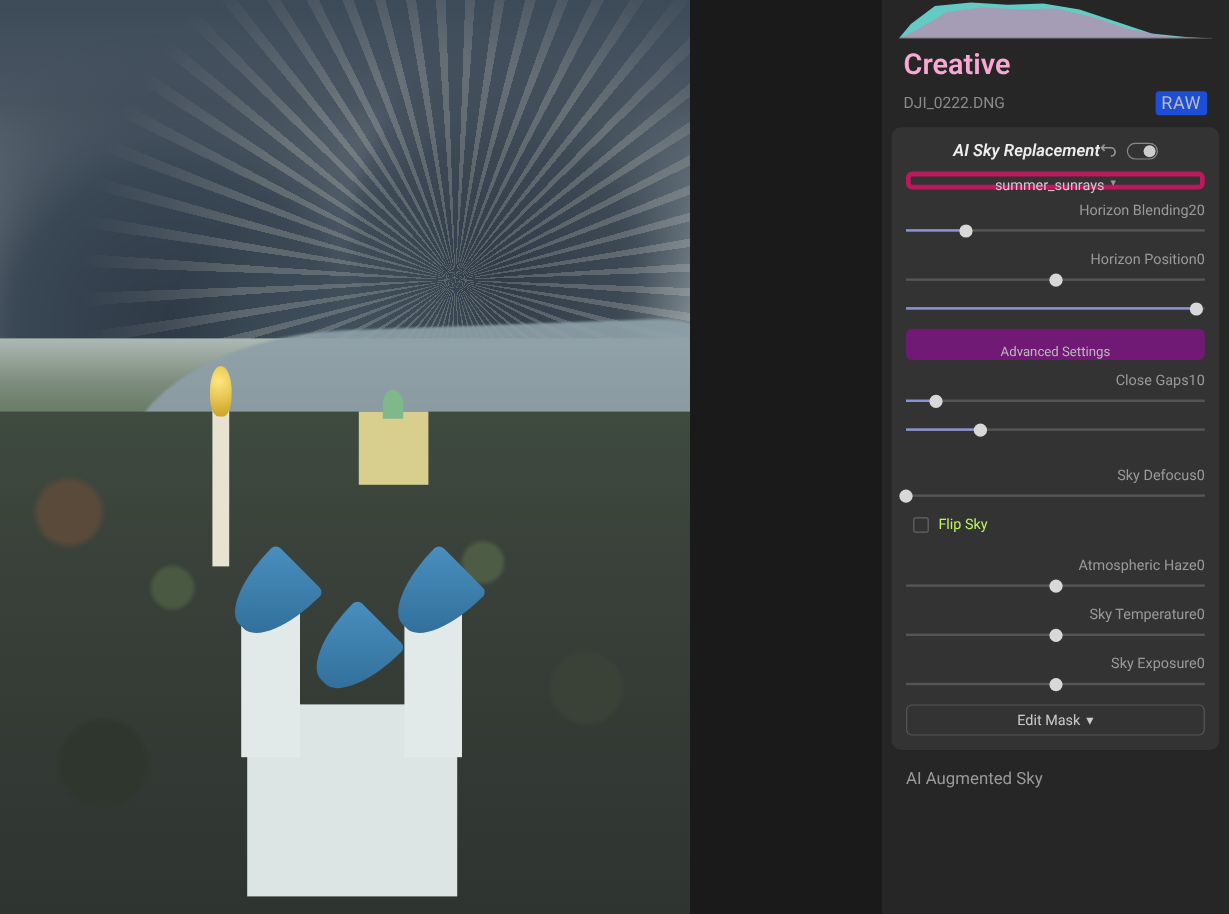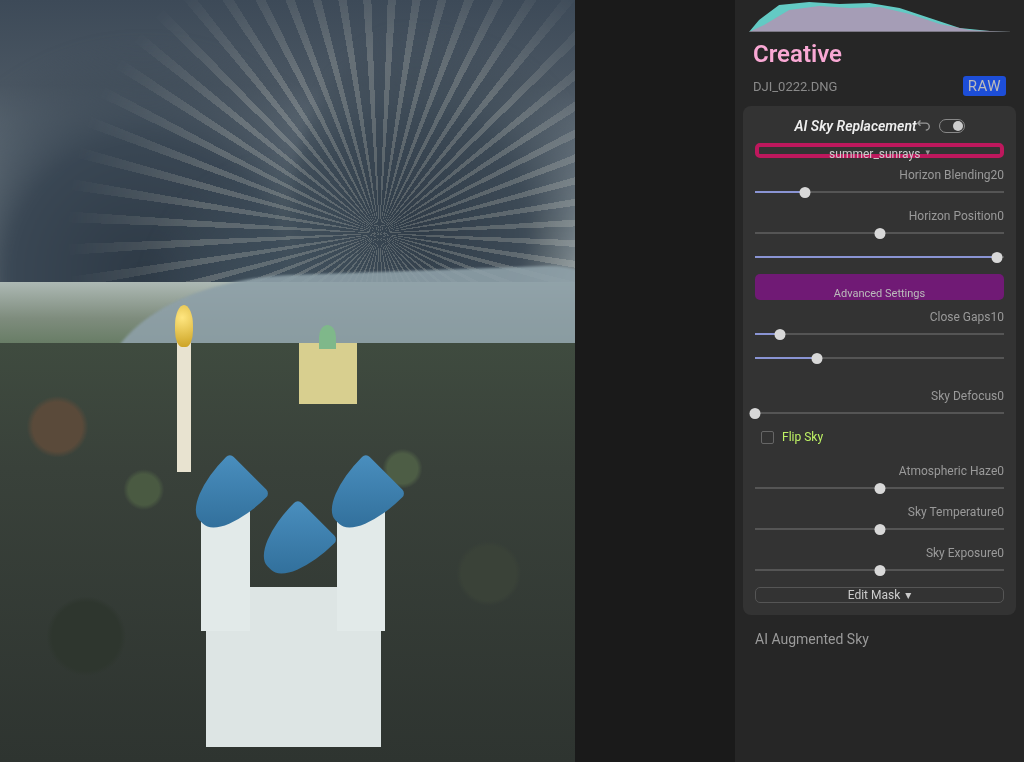--- a/index.html
+++ b/index.html
@@ -67,21 +67,21 @@
   .track-bg{position:absolute;left:0;right:0;top:6px;height:2px;background:#555;}
   .track-fill{position:absolute;left:0;top:6px;height:2px;background:#8a94d4;}
   .thumb{position:absolute;top:2px;width:11px;height:11px;background:#d8d8d8;border-radius:50%;transform:translateX(-50%);cursor:pointer;}
 
   .adv-btn{background:#701a75;border-radius:5px;height:26px;display:flex;align-items:flex-end;justify-content:center;color:#bbb;font-size:11px;margin:6px 0 10px 0;cursor:pointer;}
 
   .gap{height:14px;}
   .checkbox-row{display:flex;align-items:center;gap:8px;font-size:12px;color:#bef264;margin:4px 0 6px 6px;}
   .checkbox{width:13px;height:13px;border:1px solid #666;border-radius:2px;}
 
-  .edit-mask-btn{border:1px solid #555;border-radius:5px;height:16px;display:flex;align-items:center;justify-content:center;gap:5px;color:#ccc;font-size:12px;margin-top:8px;cursor:pointer;}
+  .edit-mask-btn{border:1px solid #555;border-radius:5px;height:26px;display:flex;align-items:center;justify-content:center;gap:5px;color:#ccc;font-size:12px;margin-top:8px;cursor:pointer;}
 
   .next-panel-title{font-size:14px;color:#9a9a9a;padding:6px 20px 0 20px;}
 </style>
 </head>
 <body>
 
 <div class="app">
 
   <div class="canvas-area">
     <div class="image-preview">

